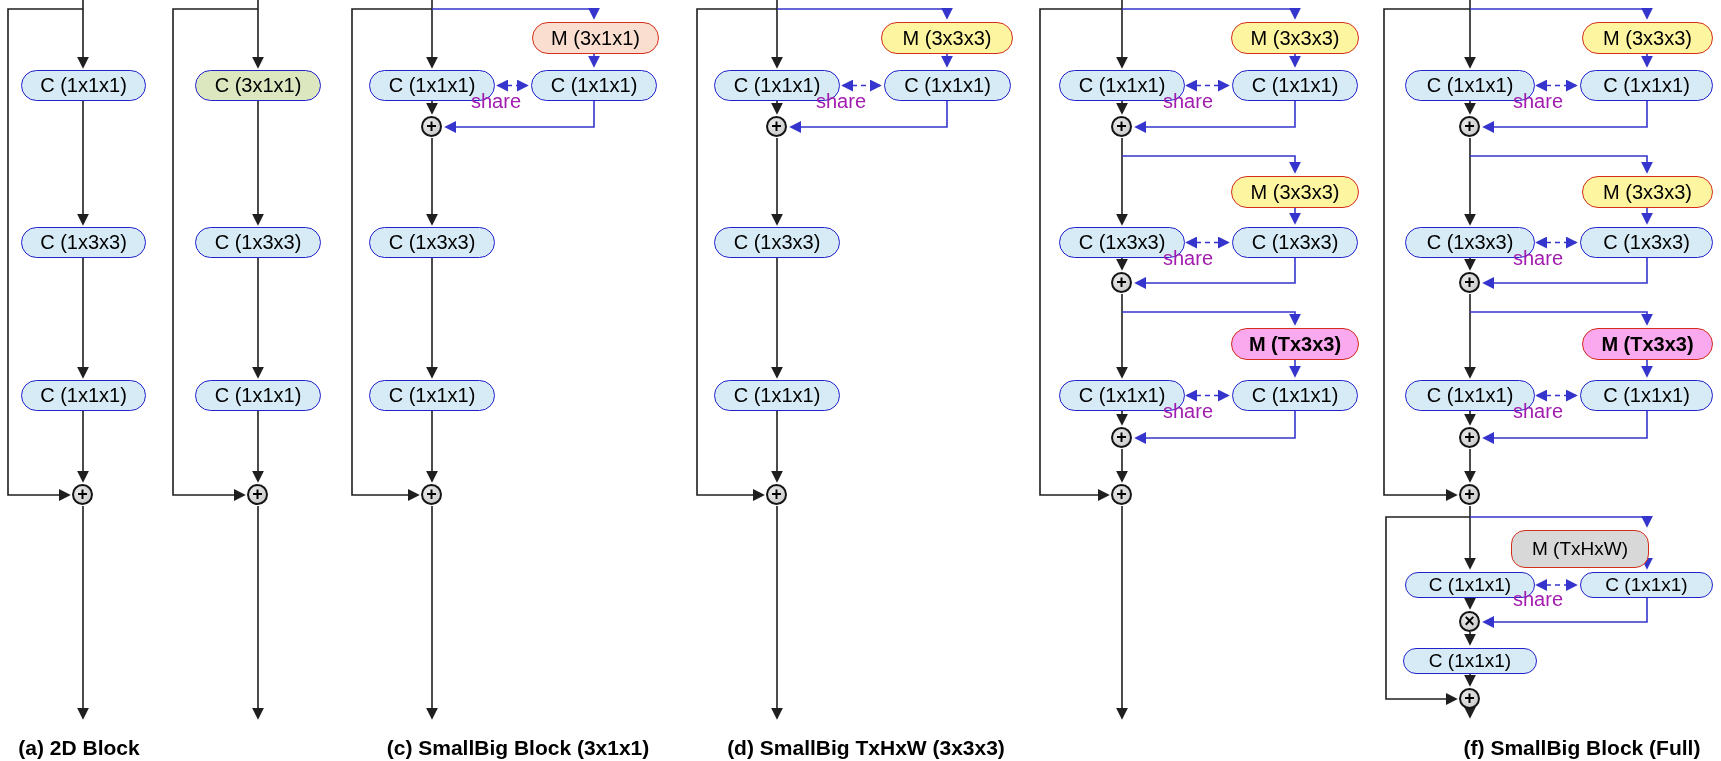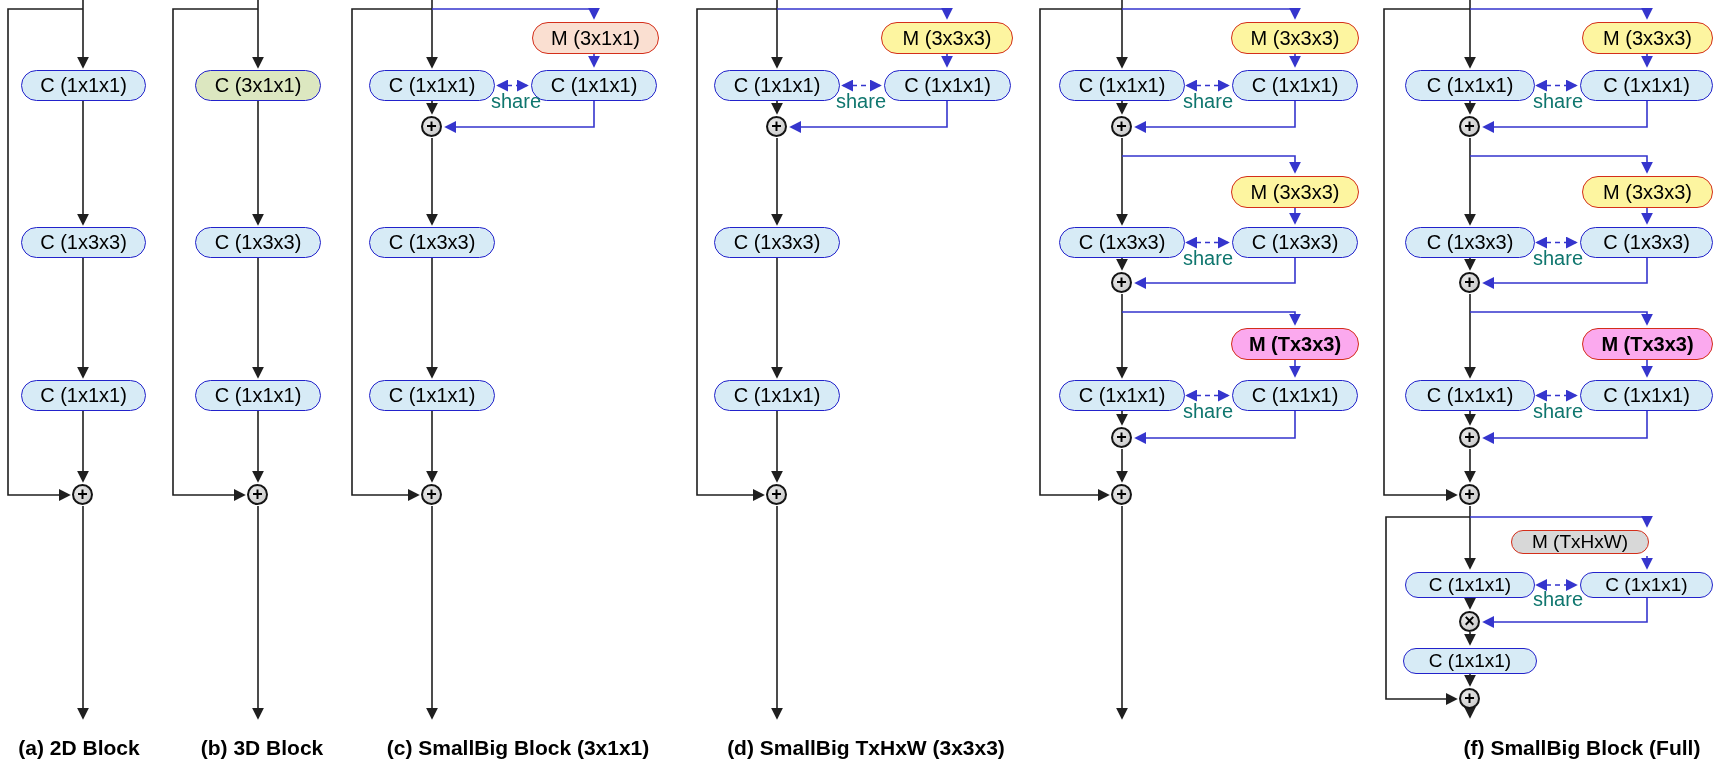--- a/index.html
+++ b/index.html
@@ -15,21 +15,21 @@
   .conv3d{background:var(--conv3d-fill,#dce7c0);border:1.7px solid var(--conv-border,#2222cb);}
   .msal{background:var(--m-salmon-fill,#fadfd1);border:1.9px solid var(--m-border,#d42e1a);}
   .myel{background:var(--m-yellow-fill,#fdf5a0);border:1.9px solid var(--m-border,#d42e1a);}
   .mmag{background:var(--m-magenta-fill,#fba9ee);border:1.9px solid var(--m-border,#d42e1a);font-weight:bold;}
   .mgray{background:var(--m-gray-fill,#d8d8d8);border:1.9px solid var(--m-border,#d42e1a);}
   .sm{font-size:19px;border-radius:14px;}
   .op{position:absolute;z-index:3;width:21px;height:21px;box-sizing:border-box;border-radius:50%;
       background:radial-gradient(circle at 35% 35%, #ebebeb, #c3c3c3);
       border:2px solid #141414;display:flex;align-items:center;justify-content:center;
       font-size:18px;font-weight:700;color:#000;line-height:1;padding-bottom:2px;}
-  .share{position:absolute;z-index:2;font-size:20px;color:#0f766e;width:90px;text-align:center;}
+  .share{position:absolute;z-index:2;font-size:20px;color:#a21caf;width:90px;text-align:left;}
   .caption{position:absolute;z-index:2;top:736px;width:340px;text-align:center;
            font-size:21px;font-weight:700;color:#000;}
 </style>
 </head>
 <body>
 
 <div class="stage">
 
   <svg class="wires" width="1721" height="761" viewBox="0 0 1721 761">
     <defs>
@@ -180,34 +180,33 @@
 
   <div class="pill myel" style="left:1582px;top:22px;width:131px;height:32px">M (3x3x3)</div>
   <div class="pill conv" style="left:1405px;top:70px;width:130px;height:31px">C (1x1x1)</div>
   <div class="pill conv" style="left:1580px;top:70px;width:133px;height:31px">C (1x1x1)</div>
   <div class="pill myel" style="left:1582px;top:176px;width:131px;height:32px">M (3x3x3)</div>
   <div class="pill conv" style="left:1405px;top:227px;width:130px;height:31px">C (1x3x3)</div>
   <div class="pill conv" style="left:1580px;top:227px;width:133px;height:31px">C (1x3x3)</div>
   <div class="pill mmag" style="left:1582px;top:328px;width:131px;height:32px">M (Tx3x3)</div>
   <div class="pill conv" style="left:1405px;top:380px;width:130px;height:31px">C (1x1x1)</div>
   <div class="pill conv" style="left:1580px;top:380px;width:133px;height:31px">C (1x1x1)</div>
-  <div class="pill mgray sm" style="left:1511px;top:530px;width:138px;height:24px">M (TxHxW)</div>
+  <div class="pill mgray sm" style="left:1511px;top:530px;width:138px;height:38px">M (TxHxW)</div>
   <div class="pill conv sm" style="left:1405px;top:572px;width:130px;height:26px">C (1x1x1)</div>
   <div class="pill conv sm" style="left:1580px;top:572px;width:133px;height:26px">C (1x1x1)</div>
   <div class="pill conv sm" style="left:1403px;top:648px;width:134px;height:26px">C (1x1x1)</div>
   <div class="share" style="left:1513px;top:90px">share</div>
   <div class="share" style="left:1513px;top:247px">share</div>
   <div class="share" style="left:1513px;top:400px">share</div>
   <div class="share" style="left:1513px;top:588px">share</div>
   <div class="op" style="left:1459px;top:116px">+</div>
   <div class="op" style="left:1459px;top:272px">+</div>
   <div class="op" style="left:1459px;top:427px">+</div>
   <div class="op" style="left:1459px;top:484px">+</div>
   <div class="op" style="left:1459px;top:611px">×</div>
   <div class="op" style="left:1459px;top:688px">+</div>
 
   <div class="caption" style="left:-91px">(a) 2D Block</div>
-  <div class="caption" style="left:92px">(b) 3D Block</div>
   <div class="caption" style="left:348px">(c) SmallBig Block (3x1x1)</div>
   <div class="caption" style="left:696px">(d) SmallBig TxHxW (3x3x3)</div>
   <div class="caption" style="left:1412px">(f) SmallBig Block (Full)</div>
 
 </div>
 
 </body></html>

